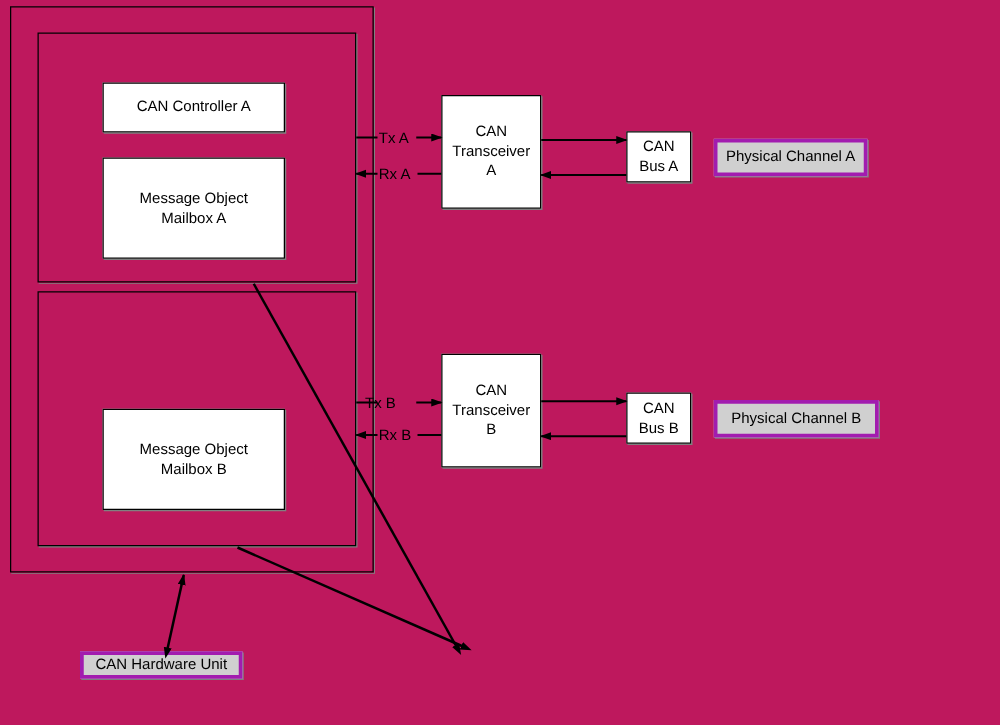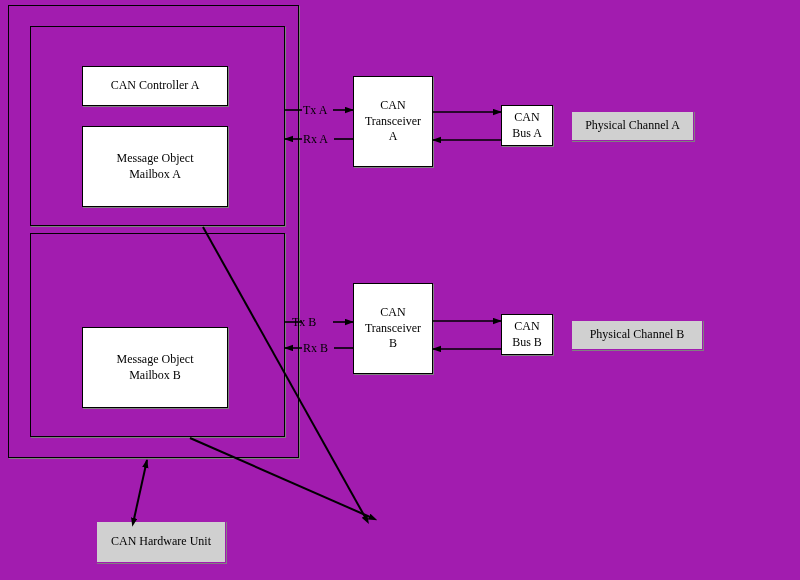--- a/index.html
+++ b/index.html
@@ -4,42 +4,42 @@
 <style>
   html, body {
     margin: 0;
     padding: 0;
     background: #ffffff;
   }
   #canvas {
     position: relative;
     width: 800px;
     height: 580px;
-    background: #a21caf;
-    font-family: Liberation Serif, serif;
+    background: #be185d;
+    font-family: Liberation Sans, sans-serif;
     overflow: hidden;
   }
   .box {
     position: absolute;
     box-sizing: border-box;
     display: flex;
     align-items: center;
     justify-content: center;
     text-align: center;
     line-height: 1.28;
     color: #000000;
   }
   .outline {
     background: #ffffff;
     border: 1px solid #000000;
     box-shadow: 1px 1px 0 0 #808080;
   }
   .shaded {
     background: #d0d0d0;
-    border: 1px solid #a21caf;
+    border: 3px solid #a21caf;
     box-shadow: 1px 1px 0 0 #808080;
   }
   .container-box {
     background: transparent;
   }
   .label {
     position: absolute;
     color: #000000;
     white-space: nowrap;
     font-size: 12px;
@@ -111,21 +111,21 @@
 
   <div class="box outline fs12" style="left:501px; top:314px; width:52px; height:41px; flex-direction:column;">
     <span>CAN</span>
     <span>Bus B</span>
   </div>
 
   <div class="box shaded fs12" style="left:571px; top:320px; width:132px; height:30px;">
     <span>Physical Channel B</span>
   </div>
 
-  <div class="box shaded fs12" style="left:96px; top:521px; width:130px; height:42px;">
+  <div class="box shaded fs12" style="left:64px; top:521px; width:130px; height:22px;">
     <span>CAN Hardware Unit</span>
   </div>
 
 
   <div class="label" style="left:303px; top:104px;">Tx A</div>
   <div class="label" style="left:303px; top:133px;">Rx A</div>
   <div class="label" style="left:292px; top:316px;">Tx B</div>
   <div class="label" style="left:303px; top:342px;">Rx B</div>
 
   <svg class="edges" viewBox="0 0 800 580">

